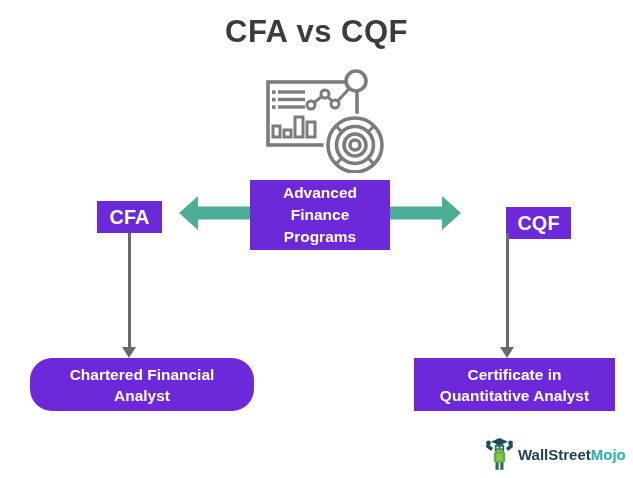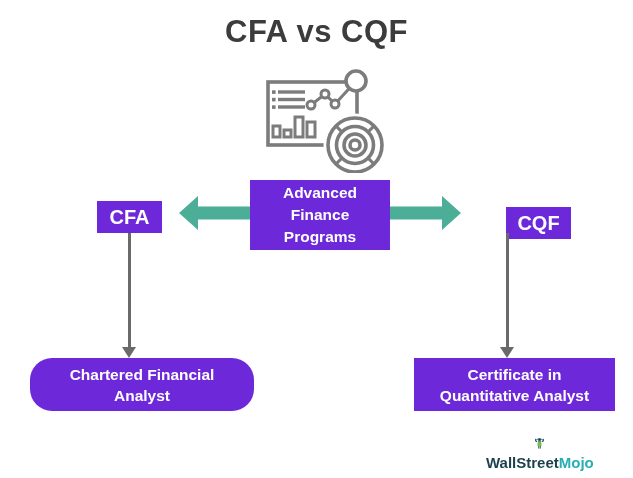--- a/index.html
+++ b/index.html
@@ -37,21 +37,21 @@
   .vline-left{left:128px;top:233px;height:114px;}
   .vline-right{left:506px;top:233px;height:114px;}
   .vhead{position:absolute;width:0;height:0;
     border-left:7px solid transparent;border-right:7px solid transparent;
     border-top:11px solid #6a6a6a;}
   .vhead-left{left:122px;top:347px;}
   .vhead-right{left:500px;top:347px;}
   .chart-icon{position:absolute;left:262px;top:69px;}
   .logo{
     position:absolute;left:486px;top:438px;height:33px;
-    display:flex;align-items:center;gap:5px;flex-direction:column;
+    display:flex;align-items:center;gap:5px;
   }
   .logo-text{font-size:15px;font-weight:bold;letter-spacing:0;}
   .logo-text .p1{color:#1c3f4e;}
   .logo-text .p2{color:#27afb4;}
 </style>
 </head>
 <body>
 
 <div id="stage">
 

